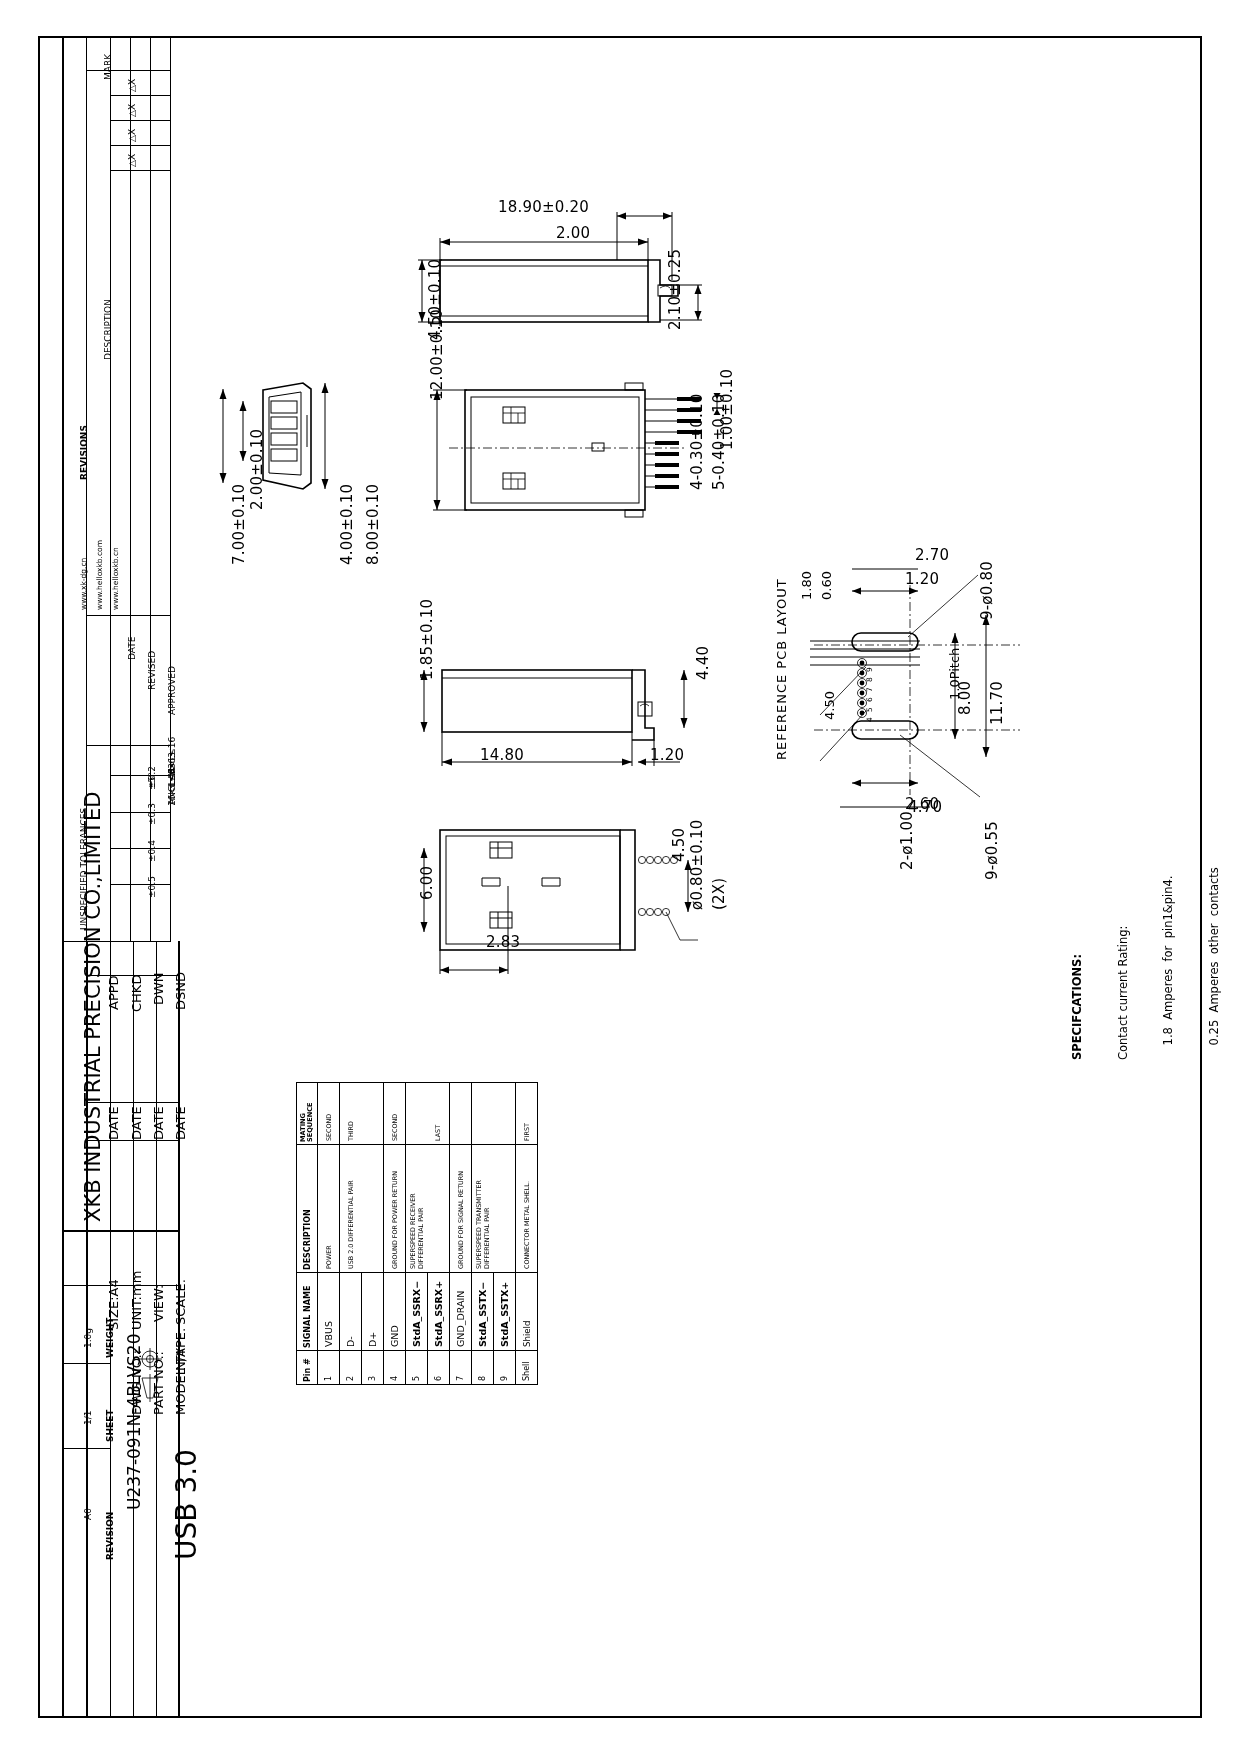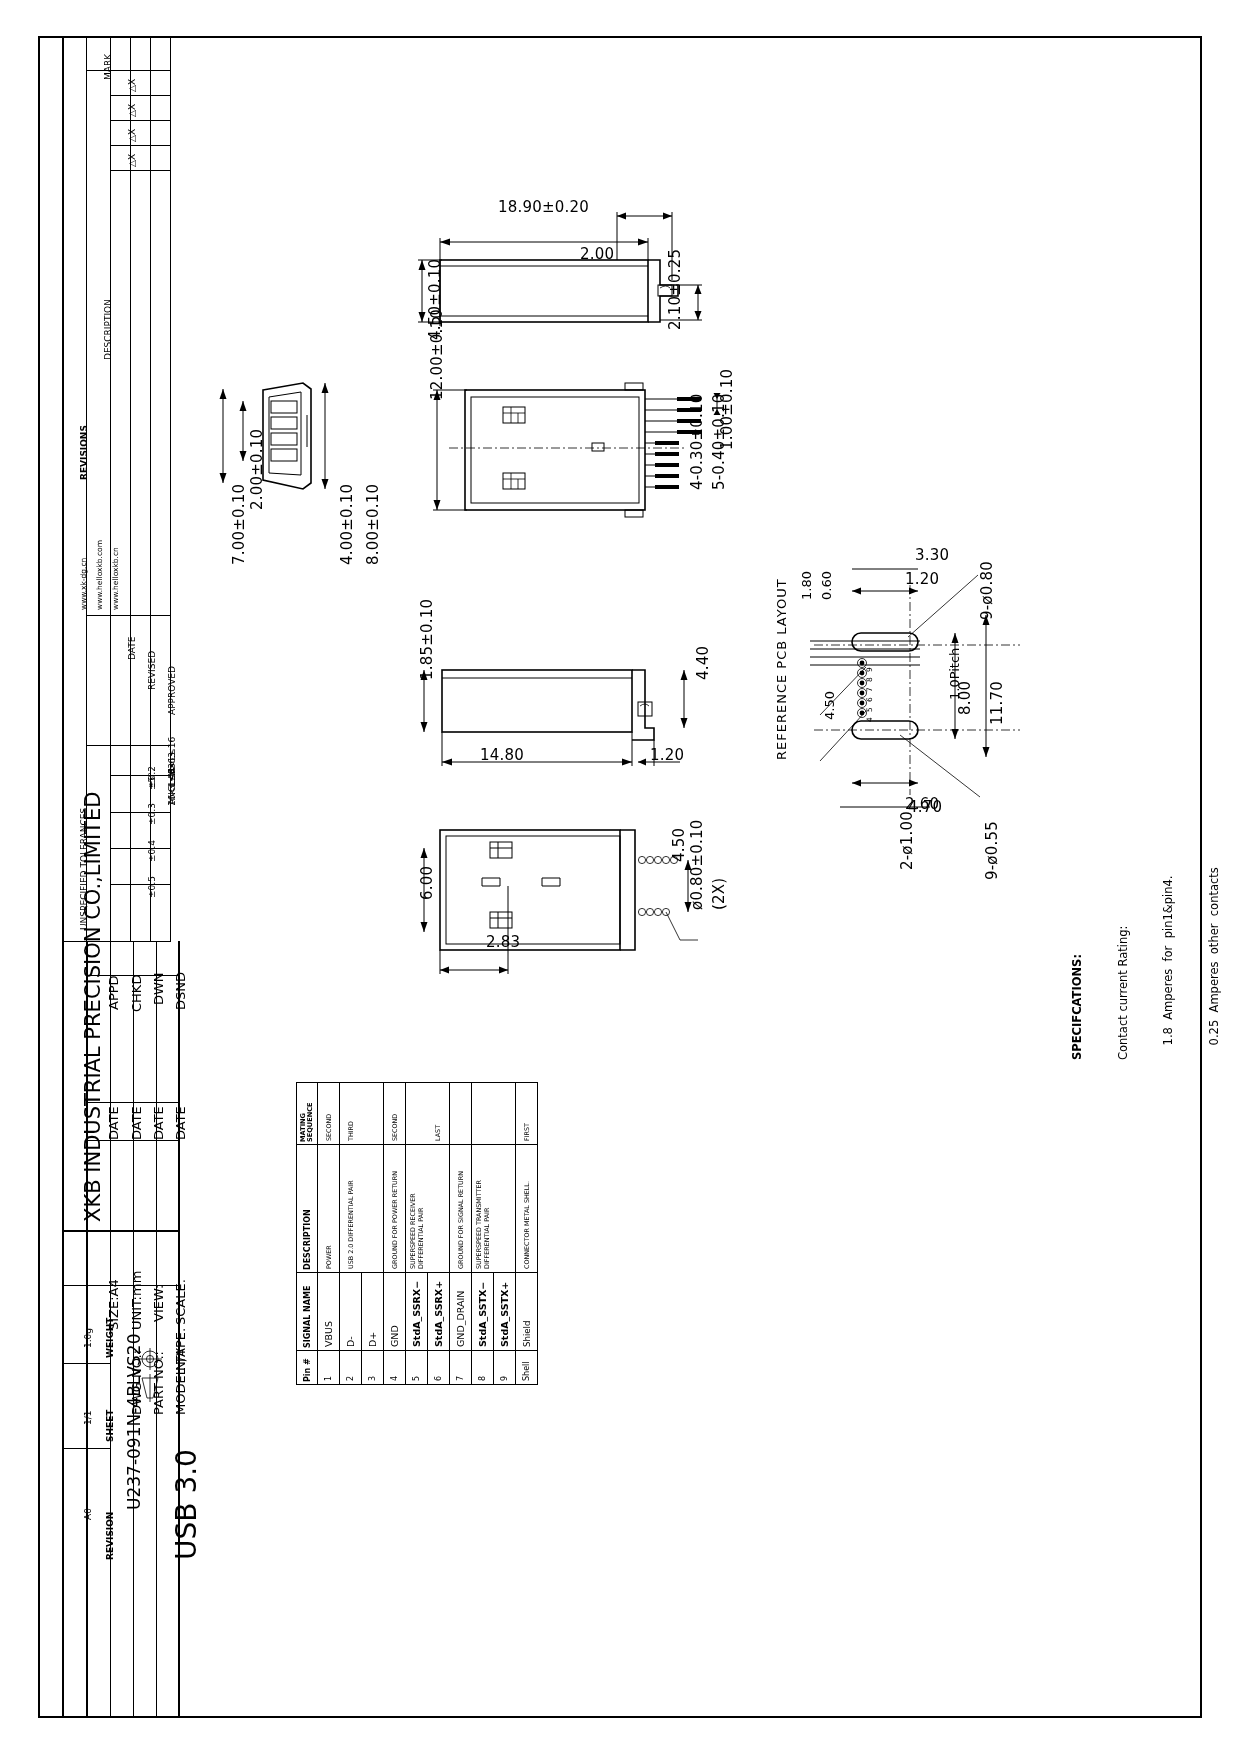--- a/index.html
+++ b/index.html
@@ -169,21 +169,21 @@
     <line x1="-2" y1="30" x2="22" y2="30" class="s2"></line>
     <line x1="-2" y1="92" x2="22" y2="92" class="s2"></line>
 
     <line x1="278" y1="55" x2="278" y2="90" class="s2"></line>
     <polygon points="278,55 274.5,64 281.5,64" class="fil"></polygon>
     <polygon points="278,90 274.5,81 281.5,81" class="fil"></polygon>
     <line x1="256" y1="55" x2="282" y2="55" class="s2"></line>
     <line x1="240" y1="90" x2="282" y2="90" class="s2"></line>
   </svg>
   <div class="t dim" style="left:498px;top:200px;">18.90±0.20</div>
-  <div class="t dim" style="left:580px;top:226px;margin-top:21px;">2.00</div>
+  <div class="t dim" style="left:556px;top:226px;">2.00</div>
   <div class="t dim r90" style="left:428px;top:340px;">4.50±0.10</div>
   <div class="t dim r90" style="left:668px;top:330px;">2.10±0.25</div>
 
   <svg width="340" height="180" style="left:455px;top:385px;">
     <rect x="10" y="5" width="180" height="120" class="s"></rect>
     <rect x="16" y="12" width="168" height="106" class="s2"></rect>
 
     <rect x="170" y="-2" width="18" height="7" class="s2"></rect>
     <rect x="170" y="125" width="18" height="7" class="s2"></rect>
 
@@ -395,21 +395,21 @@
     <polygon points="62,238 71,234.5 71,241.5" class="fil"></polygon>
     <polygon points="128,238 119,234.5 119,241.5" class="fil"></polygon>
     <line x1="50" y1="262" x2="140" y2="262" class="s2"></line>
 
     <line x1="118" y1="92" x2="188" y2="30" class="sthin"></line>
     <line x1="110" y1="190" x2="190" y2="252" class="sthin"></line>
     <line x1="76" y1="122" x2="30" y2="170" class="sthin"></line>
     <line x1="76" y1="166" x2="30" y2="216" class="sthin"></line>
   </svg>
 
-  <div class="t dim" style="left:915px;top:548px;">3.30</div>
+  <div class="t dim" style="left:915px;top:548px;">2.70</div>
   <div class="t dim" style="left:905px;top:572px;">1.20</div>
   <div class="t dimS r90" style="left:800px;top:600px;">1.80</div>
   <div class="t dimS r90" style="left:820px;top:600px;">0.60</div>
   <div class="t dimS r90" style="left:823px;top:720px;">4.50</div>
   <div class="t dim r90" style="left:958px;top:715px;">8.00</div>
   <div class="t dim r90" style="left:990px;top:725px;">11.70</div>
   <div class="t dim" style="left:905px;top:797px;">2.60</div>
   <div class="t dim" style="left:908px;top:800px;">4.70</div>
   <div class="t dim r90" style="left:980px;top:620px;">9-ø0.80</div>
   <div class="t dim r90" style="left:985px;top:880px;">9-ø0.55</div>

